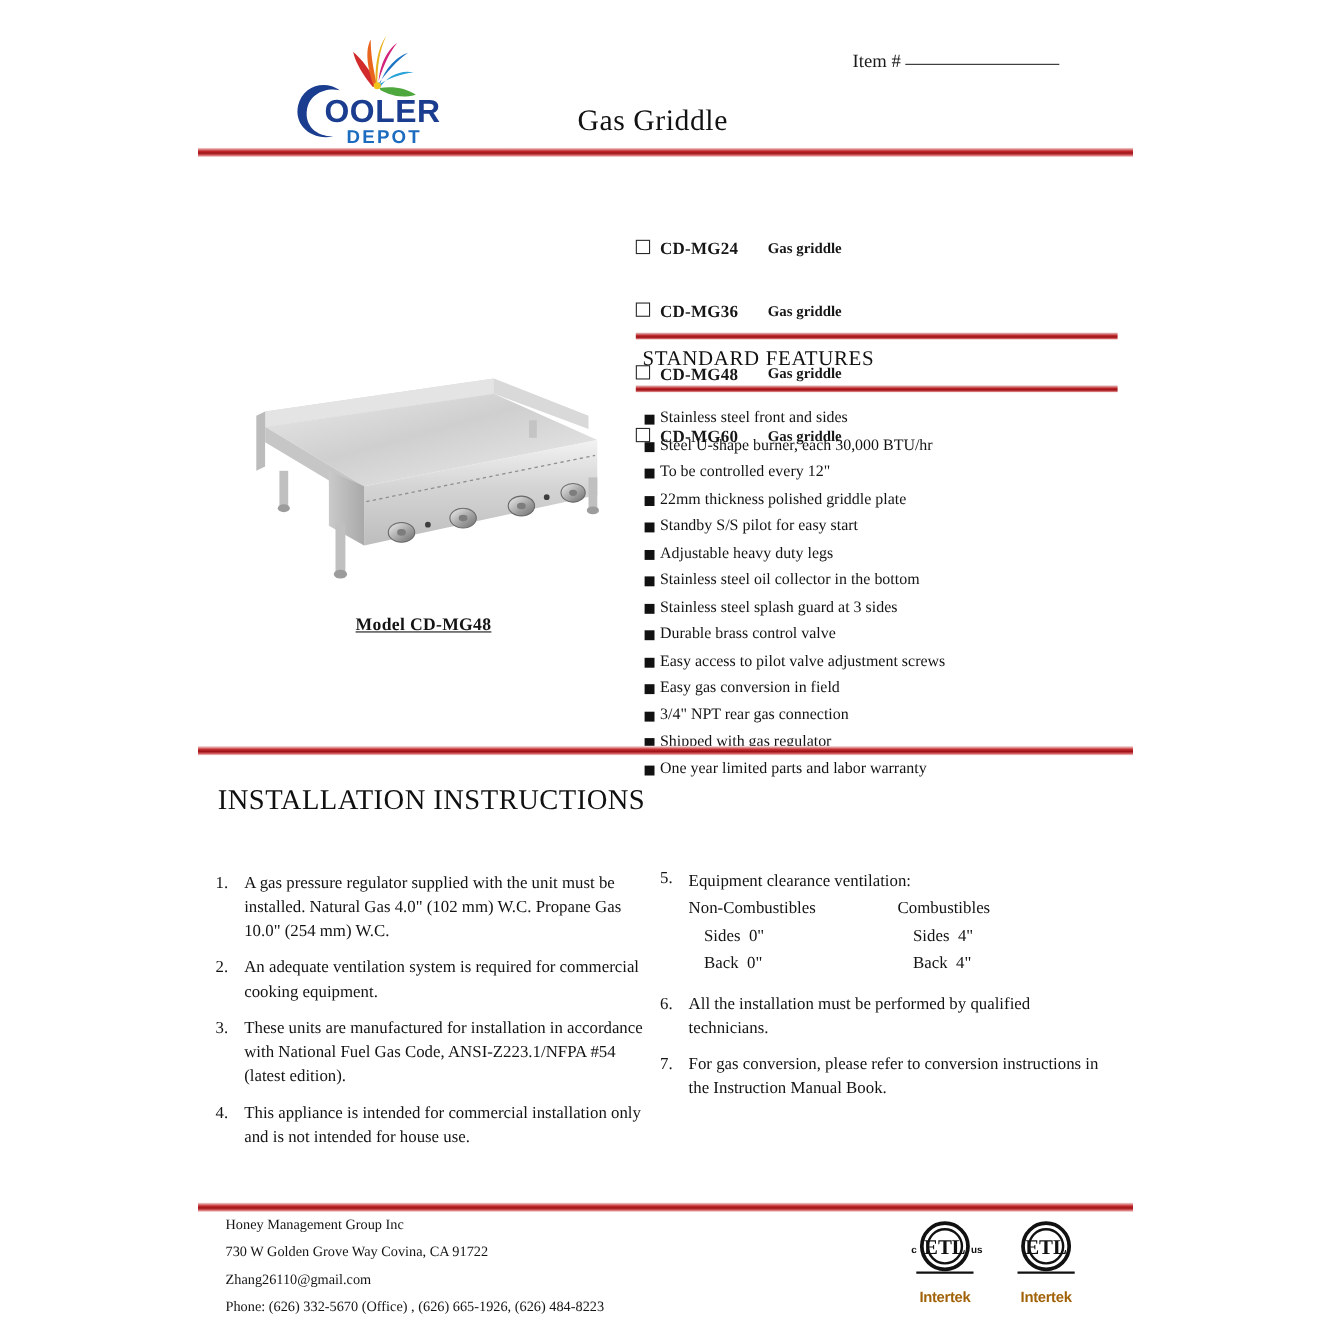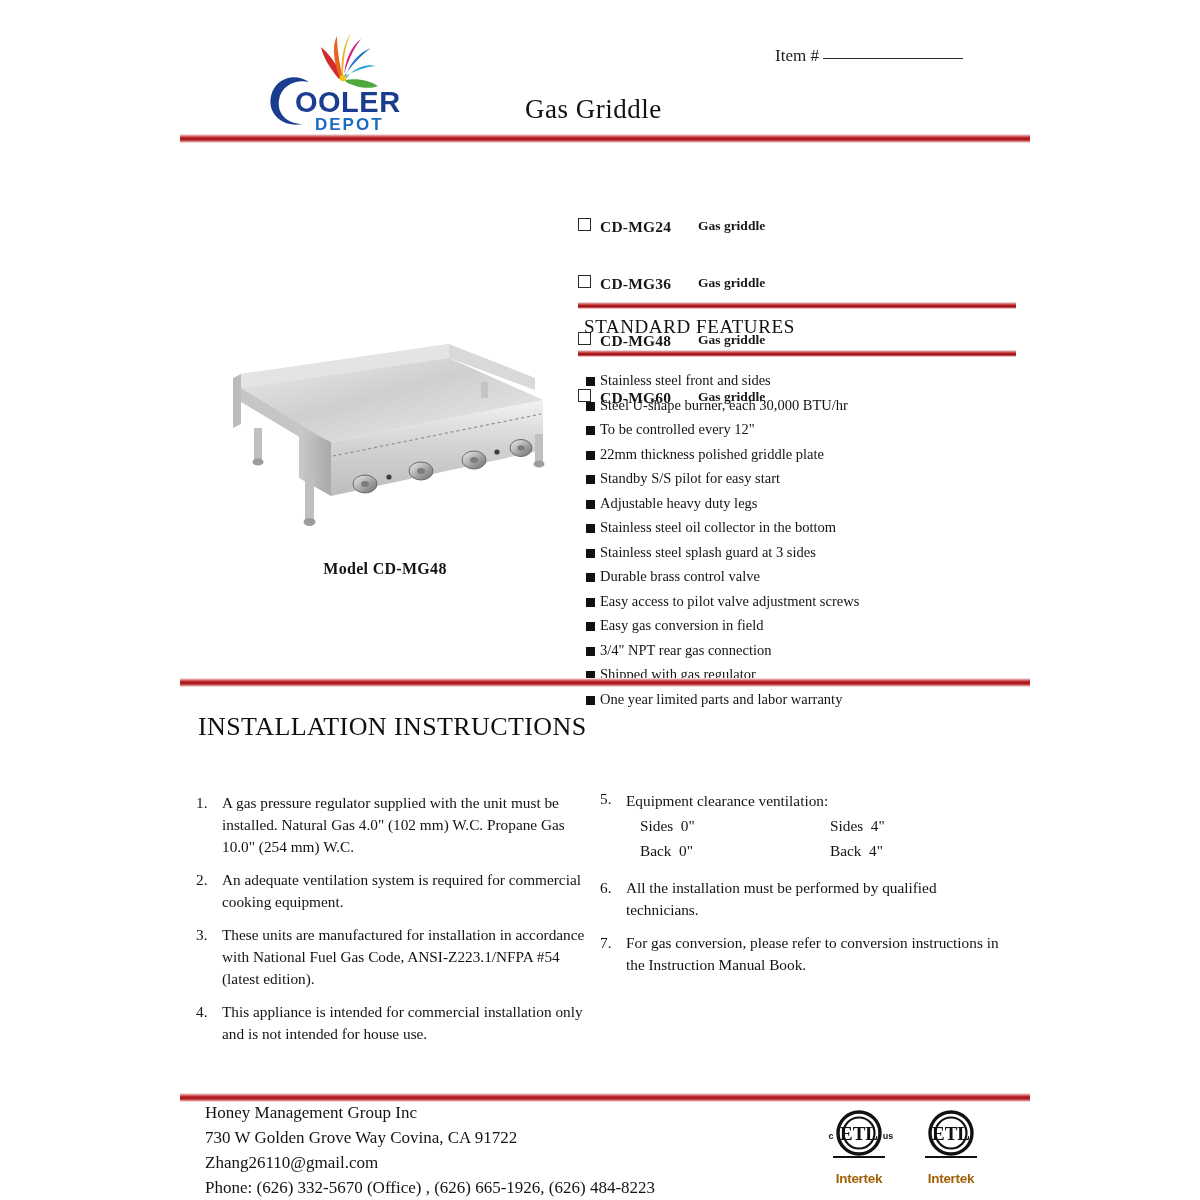--- a/index.html
+++ b/index.html
@@ -187,20 +187,21 @@
   .model-caption {
     position: absolute;
     left: 195px; top: 560px;
     width: 380px;
     text-align: center;
     font-family: "Liberation Serif", serif;
     font-size: 16px;
     font-weight: bold;
     color: #141414;
     letter-spacing: 0.3px;
+    text-decoration: underline;
   }
 
   
   .install-title {
     position: absolute;
     left: 198px; top: 712px;
     font-family: "Liberation Serif", serif;
     font-size: 26px;
     color: #101010;
     letter-spacing: 0.4px;
@@ -242,21 +243,21 @@
   .clear-row { display: flex; }
   .clear-c1 { width: 190px; flex: none; }
   .clear-c2 { width: 160px; flex: none; }
   .clear-indent { padding-left: 14px; }
 
   
   .footer-contact {
     position: absolute;
     left: 205px; top: 1100px;
     font-family: "Liberation Serif", serif;
-    font-size: 17px;
+    font-size: 13px;
     line-height: 25px;
     color: #141414;
     white-space: nowrap;
   }
   .etl-marks {
     position: absolute;
     left: 820px; top: 1108px;
     display: flex;
     gap: 14px;
   }
@@ -486,20 +487,24 @@
     </div>
   </div>
 
   <div class="install-col-right">
     <div class="inst-item">
       <span class="inst-num">5.</span>
       <span class="inst-text">
         <span>Equipment clearance ventilation:</span>
         <span class="clearance">
           <span class="clear-row">
+            <span class="clear-c1">Non-Combustibles</span>
+            <span class="clear-c2">Combustibles</span>
+          </span>
+          <span class="clear-row">
             <span class="clear-c1 clear-indent">
               <span>Sides</span>&nbsp;&nbsp;<span>0"</span>
             </span>
             <span class="clear-c2">
               <span>Sides</span>&nbsp;&nbsp;<span>4"</span>
             </span>
           </span>
           <span class="clear-row">
             <span class="clear-c1 clear-indent">
               <span>Back</span>&nbsp;&nbsp;<span>0"</span>

